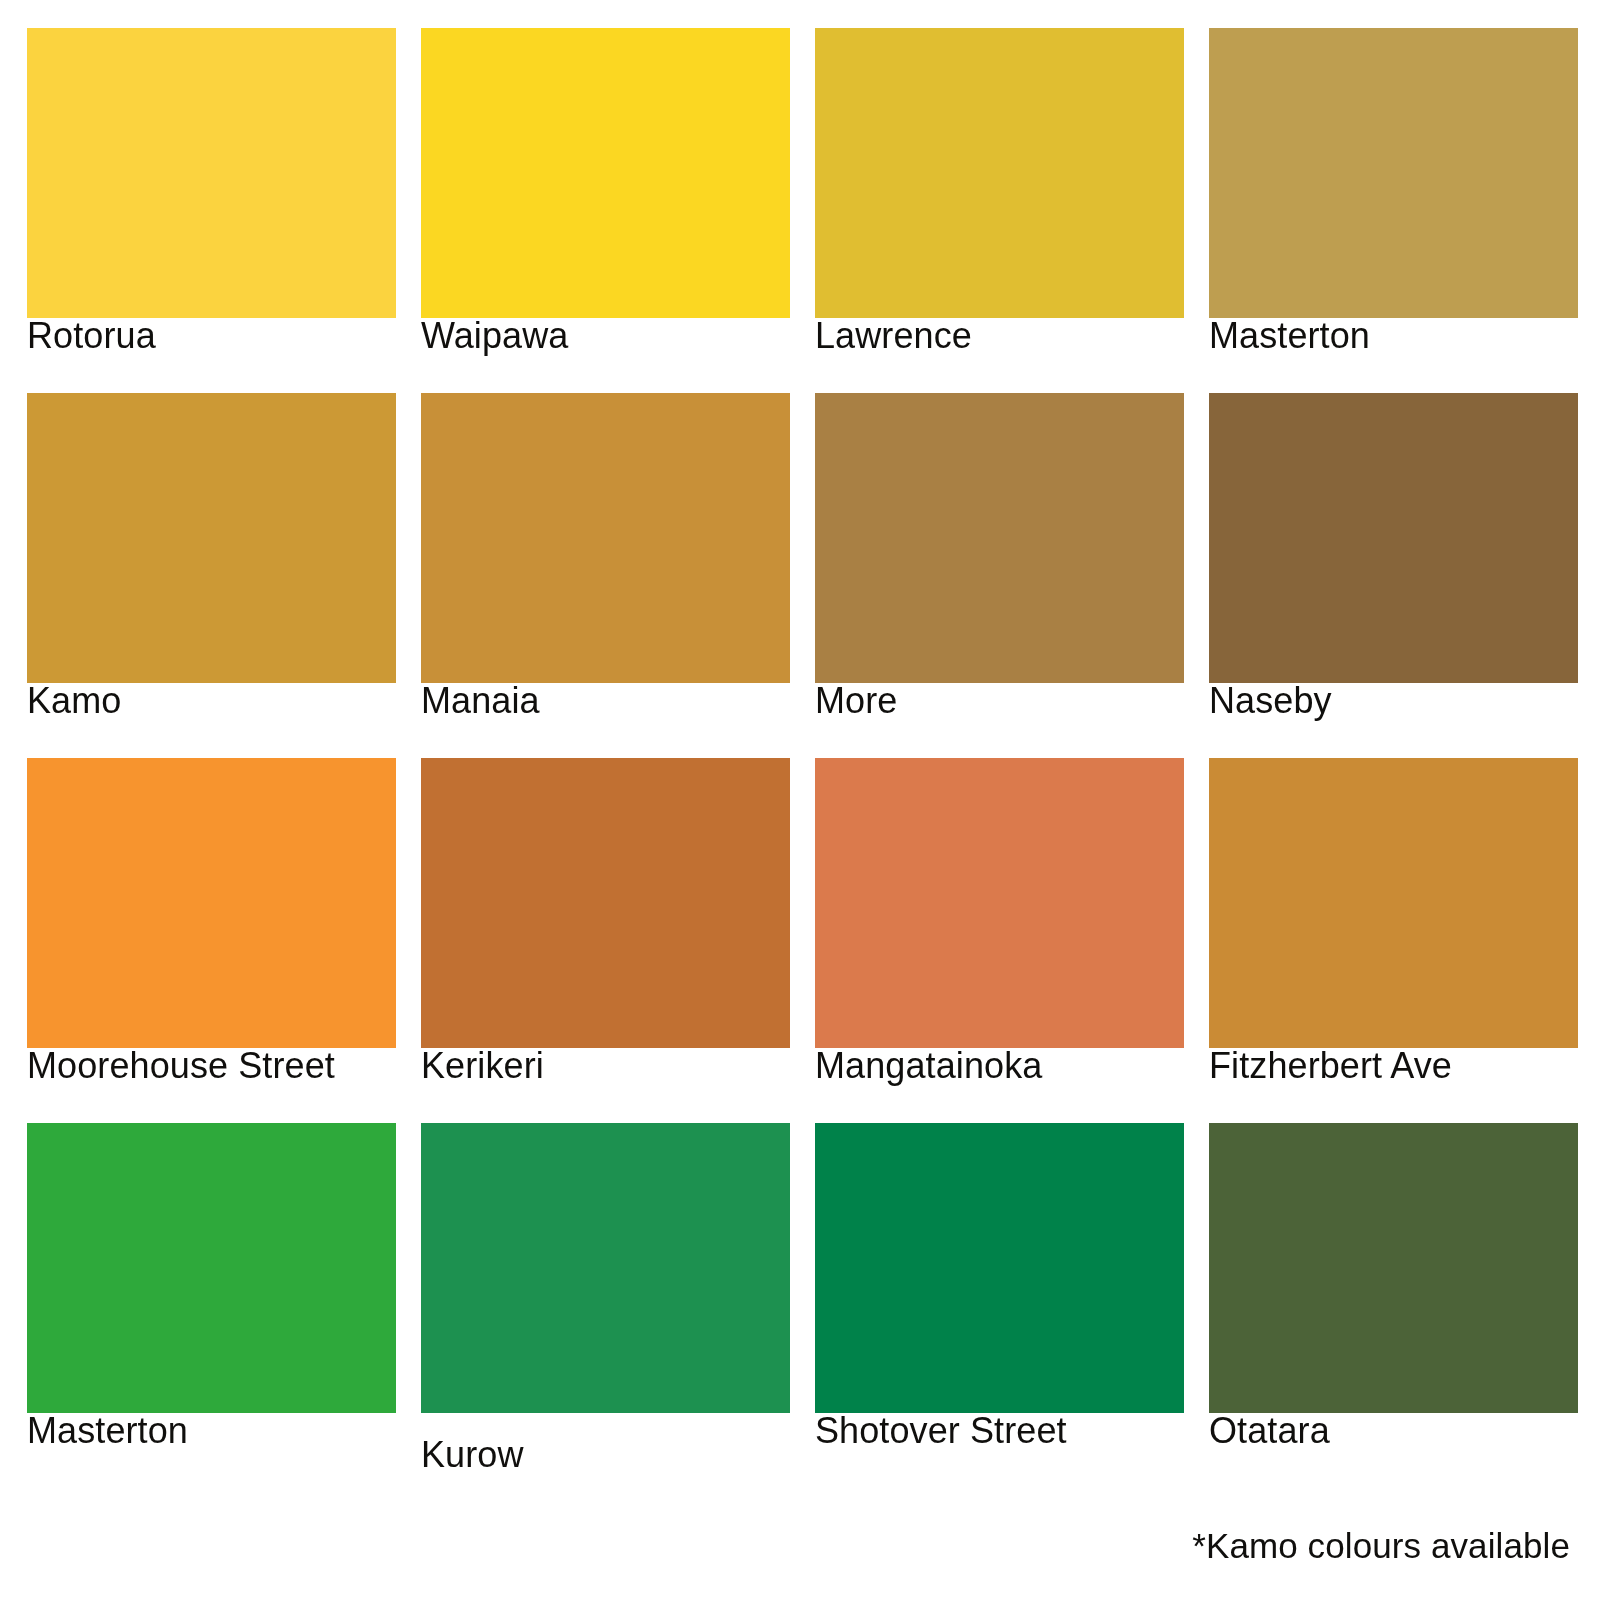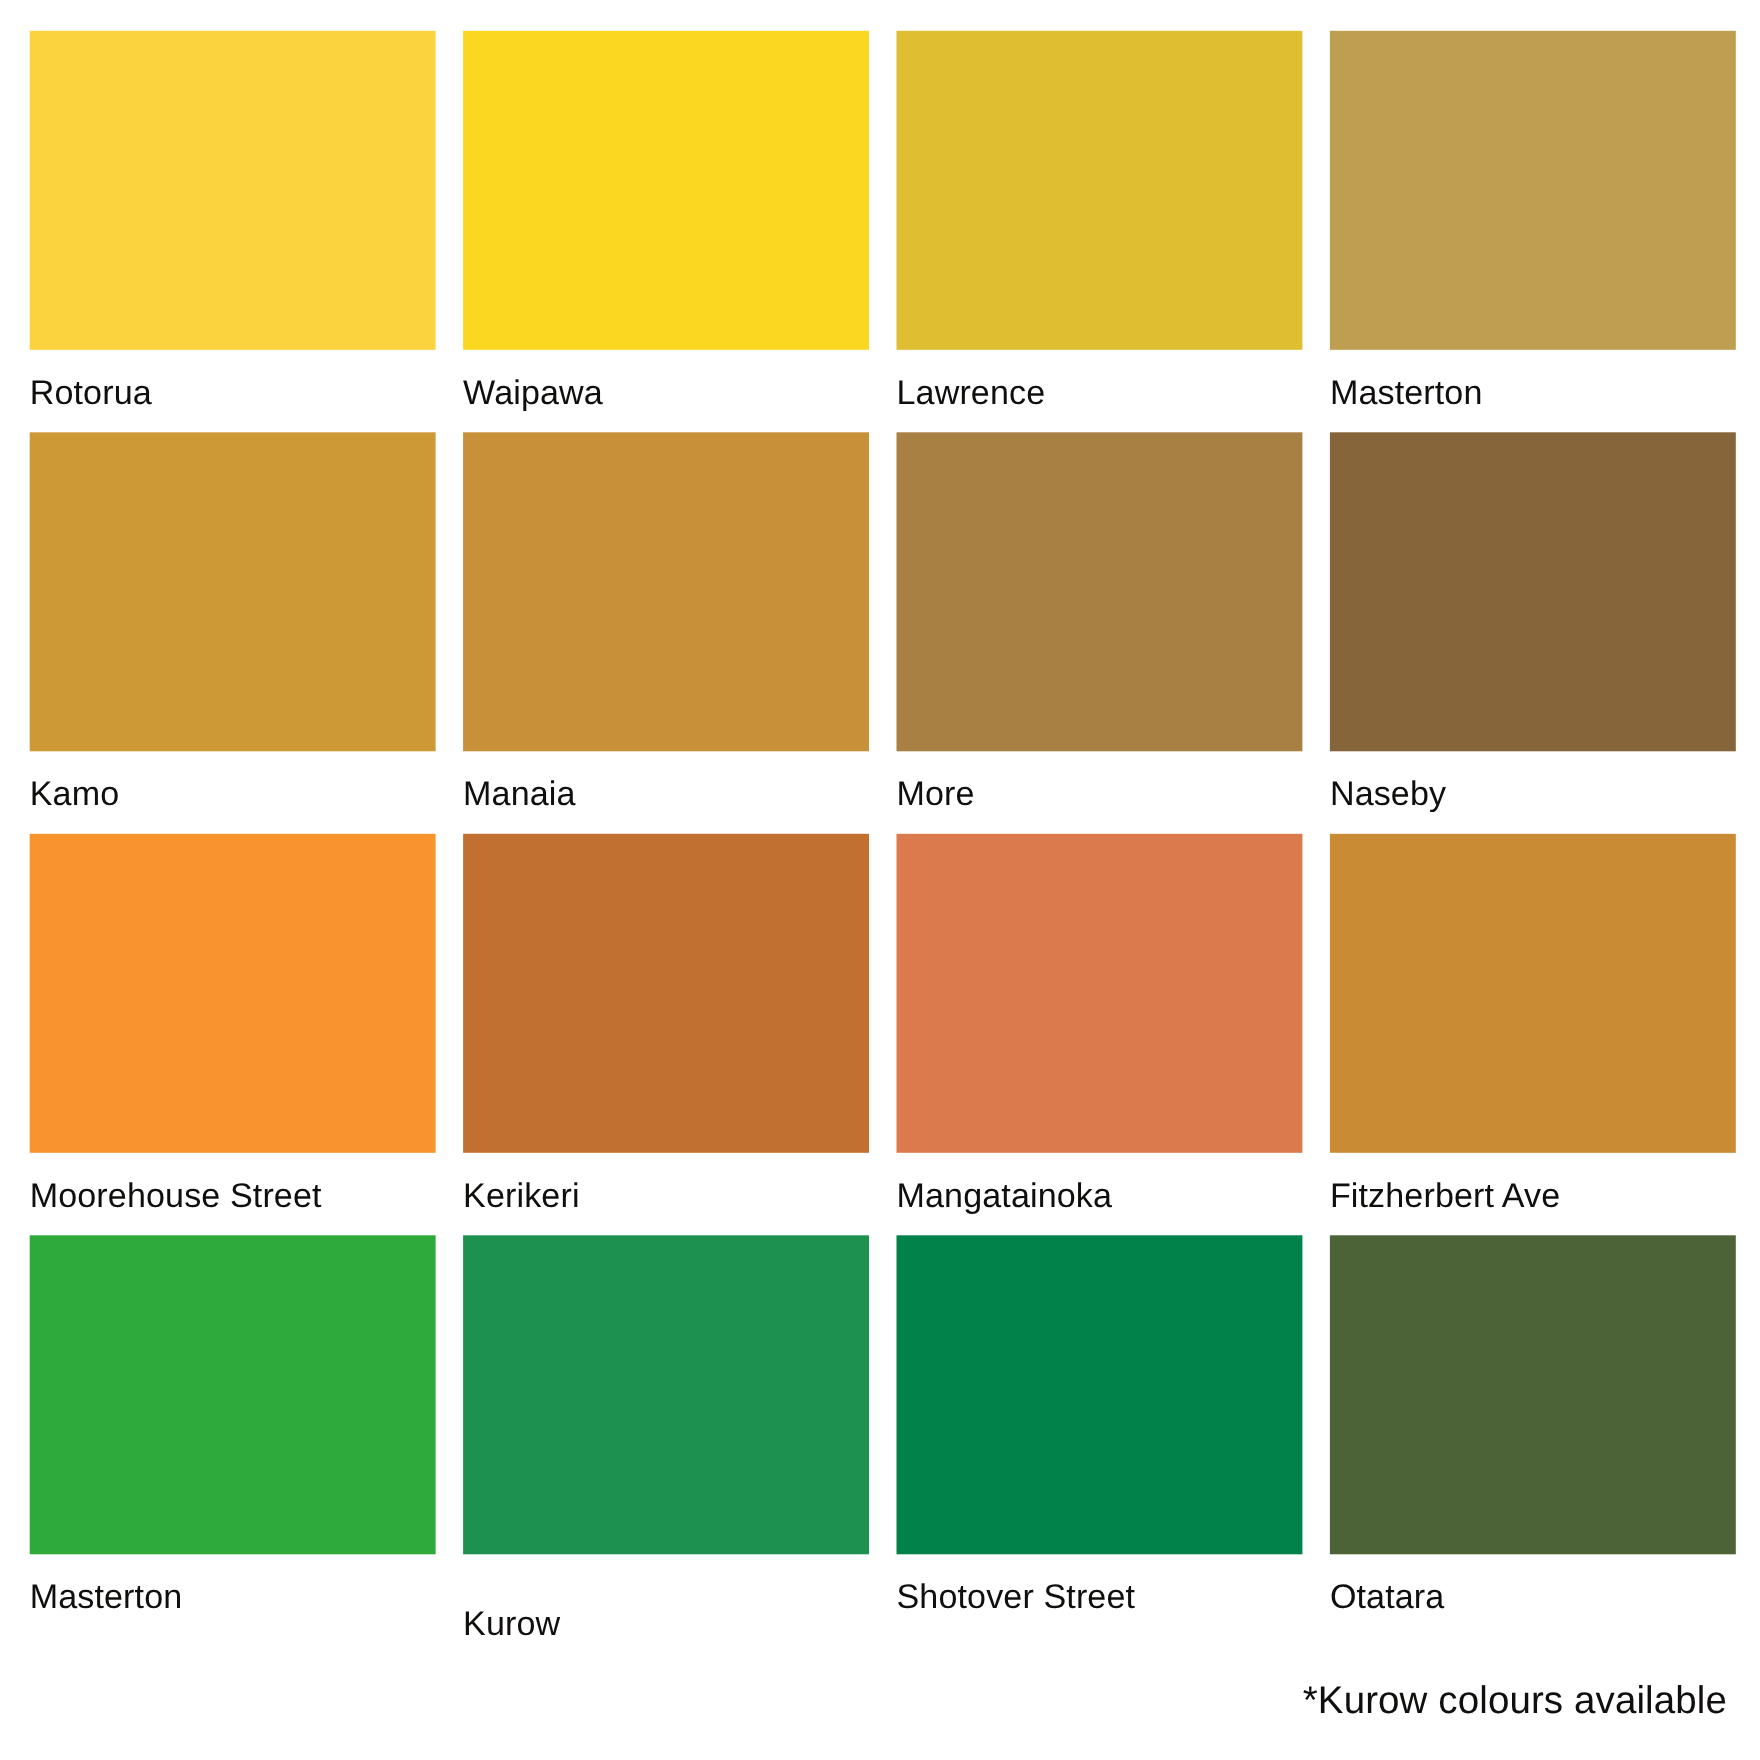--- a/index.html
+++ b/index.html
@@ -43,26 +43,25 @@
   .swatch-chip {
     width: 100%;
     height: 290px;
     display: block;
     flex: 0 0 auto;
   }
 
   .swatch-label {
     display: block;
     font-family: "Liberation Sans", sans-serif;
-    font-size: 31px;
+    font-size: 36px;
     font-weight: 400;
     line-height: 1.0;
     color: #100f0d;
     letter-spacing: 0.1px;
-    padding-top: 23px;
     white-space: nowrap;
   }
 
   #footnote-row {
     position: absolute;
     right: 30px;
     bottom: 34px;
     text-align: right;
   }
 
@@ -141,16 +140,16 @@
         <div class="swatch-chip" style="background-color: rgb(0, 130, 74);"></div>
         <span class="swatch-label" style="color: rgb(16, 15, 13);">Shotover Street</span>
       </div>
       <div class="swatch-cell">
         <div class="swatch-chip" style="background-color: rgb(76, 99, 56);"></div>
         <span class="swatch-label" style="color: rgb(16, 15, 13);">Otatara</span>
       </div>
     </div>
 
   <div id="footnote-row">
-    <span id="footnote-text" style="color: rgb(16, 15, 13);">*Kurow colours available</span>
+    <span id="footnote-text" style="color: rgb(16, 15, 13);">*Kamo colours available</span>
   </div>
 
 </div>
 
 </body></html>

